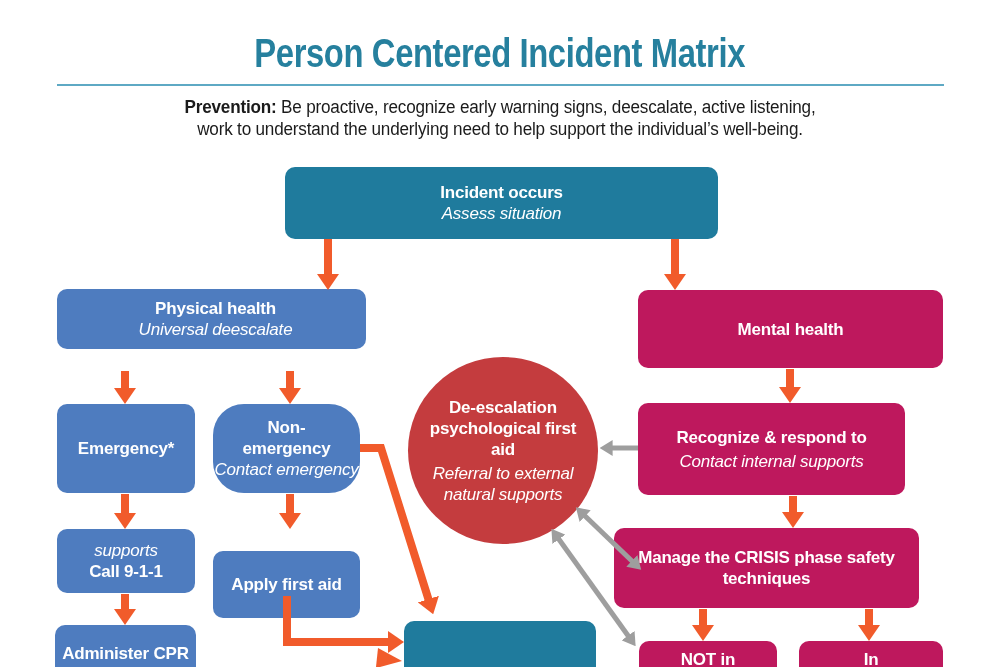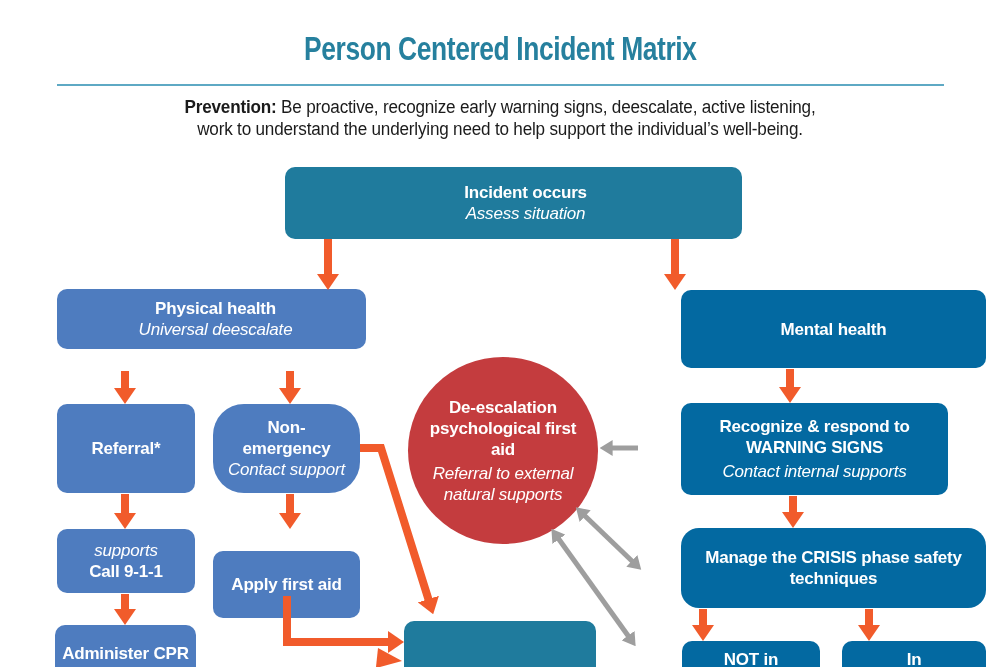--- a/index.html
+++ b/index.html
@@ -2,38 +2,38 @@
 <html><head>
 <meta charset="utf-8">
 <style>
   html,body{margin:0;padding:0;background:#fff;}
   .canvas{
     position:relative;width:1000px;height:667px;overflow:hidden;background:#ffffff;
     font-family:"Liberation Sans","DejaVu Sans",sans-serif;
   }
   .title{
     position:absolute;left:0;right:0;top:30px;text-align:center;
-    color:#26809e;font-size:33px;font-weight:bold;letter-spacing:-0.5px;white-space:nowrap;
+    color:#26809e;font-size:41px;font-weight:bold;letter-spacing:-0.5px;white-space:nowrap;
   }
   .title .squeeze{display:inline-block;transform:scaleX(0.80);transform-origin:50% 0;}
   .rule{position:absolute;left:57px;top:84px;width:887px;height:2px;background:#5ea9c4;}
   .prevention{
     position:absolute;left:0;right:0;top:96px;text-align:center;color:#1b1b1b;
     font-size:18px;line-height:22px;transform:scaleX(0.95);transform-origin:500px 0;
     letter-spacing:-0.2px;
   }
   .prevention .b{font-weight:bold;}
   .box{
     position:absolute;border-radius:10px;color:#fff;display:flex;flex-direction:column;
     justify-content:center;align-items:center;text-align:center;
     font-size:17px;line-height:21px;letter-spacing:-0.2px;
   }
   .teal{background:#1f7b9d;}
   .blue{background:#4e7cbf;}
-  .green{background:#0369a1;margin-left:43px;}
+  .green{background:#be185d;}
   .red{background:#c43c3e;border-radius:50%;}
   .b{font-weight:bold;}
   .i{font-style:italic;font-weight:normal;}
   .gap{margin-top:3px;}
   .top-align{justify-content:flex-start;}
   svg.connectors{position:absolute;left:0;top:0;z-index:3;pointer-events:none;}
   .boxes{position:absolute;left:0;top:0;z-index:2;}
 </style>
 </head>
 <body>
@@ -45,68 +45,67 @@
   </div>
   <div class="rule"></div>
 
   <div class="prevention">
     <div><span class="b">Prevention:</span><span> Be proactive, recognize early warning signs, deescalate, active listening,</span></div>
     <div>work to understand the underlying need to help support the individual’s well-being.</div>
   </div>
 
   <div class="boxes">
 
-    <div class="box teal" style="left:285px;top:167px;width:433px;height:72px;padding-left:24px;">
+    <div class="box teal" style="left:285px;top:167px;width:433px;height:72px;">
       <span class="b">Incident occurs</span>
       <span class="i">Assess situation</span>
     </div>
 
     <div class="box blue" style="left:57px;top:289px;width:301px;height:60px;padding-left:8px;">
       <span class="b">Physical health</span>
       <span class="i">Universal deescalate</span>
     </div>
 
     <div class="box green" style="left:638px;top:290px;width:305px;height:78px;">
       <span class="b">Mental health</span>
     </div>
 
     <div class="box blue" style="left:57px;top:404px;width:138px;height:89px;">
-      <span class="b">Referral*</span>
+      <span class="b">Emergency*</span>
     </div>
 
     <div class="box blue" style="left:213px;top:404px;width:147px;height:89px;border-radius:31px;">
       <span class="b">Non-</span>
       <span class="b">emergency</span>
-      <span class="i">Contact support</span>
+      <span class="i">Contact emergency</span>
     </div>
 
     <div class="box red" style="left:408px;top:357px;width:190px;height:187px;">
       <span class="b">De-escalation</span>
       <span class="b">psychological first</span>
       <span class="b">aid</span>
       <span class="i gap">Referral to external</span>
       <span class="i">natural supports</span>
     </div>
 
     <div class="box green" style="left:638px;top:403px;width:267px;height:92px;">
       <span class="b">Recognize &amp; respond to</span>
-      <span class="b">WARNING SIGNS</span>
       <span class="i gap">Contact internal supports</span>
     </div>
 
     <div class="box blue" style="left:57px;top:529px;width:138px;height:64px;">
       <span class="i">supports</span>
       <span class="b">Call 9-1-1</span>
     </div>
 
     <div class="box blue" style="left:213px;top:528px;width:147px;height:67px;margin-top:23px;">
       <span class="b">Apply first aid</span>
     </div>
 
-    <div class="box green" style="left:638px;top:528px;width:305px;height:80px;border-radius:18px;">
+    <div class="box green" style="left:614px;top:528px;width:305px;height:80px;">
       <span class="b">Manage the CRISIS phase safety</span>
       <span class="b">techniques</span>
     </div>
 
     <div class="box blue top-align" style="left:55px;top:625px;width:141px;height:80px;padding-top:18px;box-sizing:border-box;">
       <span class="b">Administer CPR</span>
     </div>
 
     <div class="box teal" style="left:404px;top:621px;width:192px;height:80px;"></div>
 

